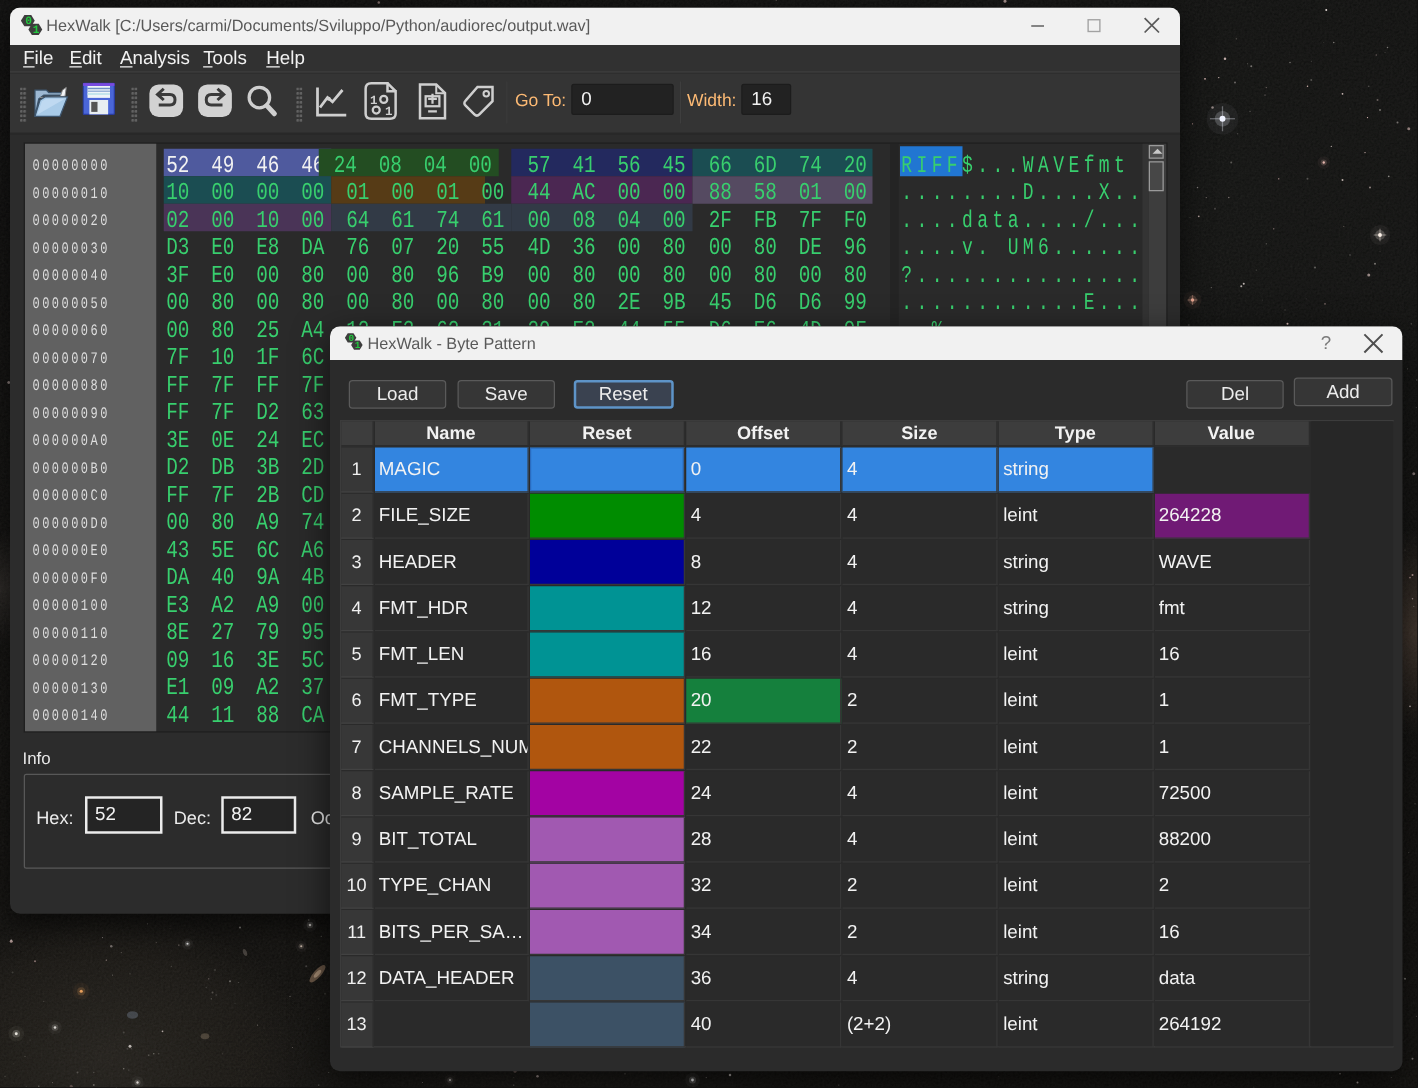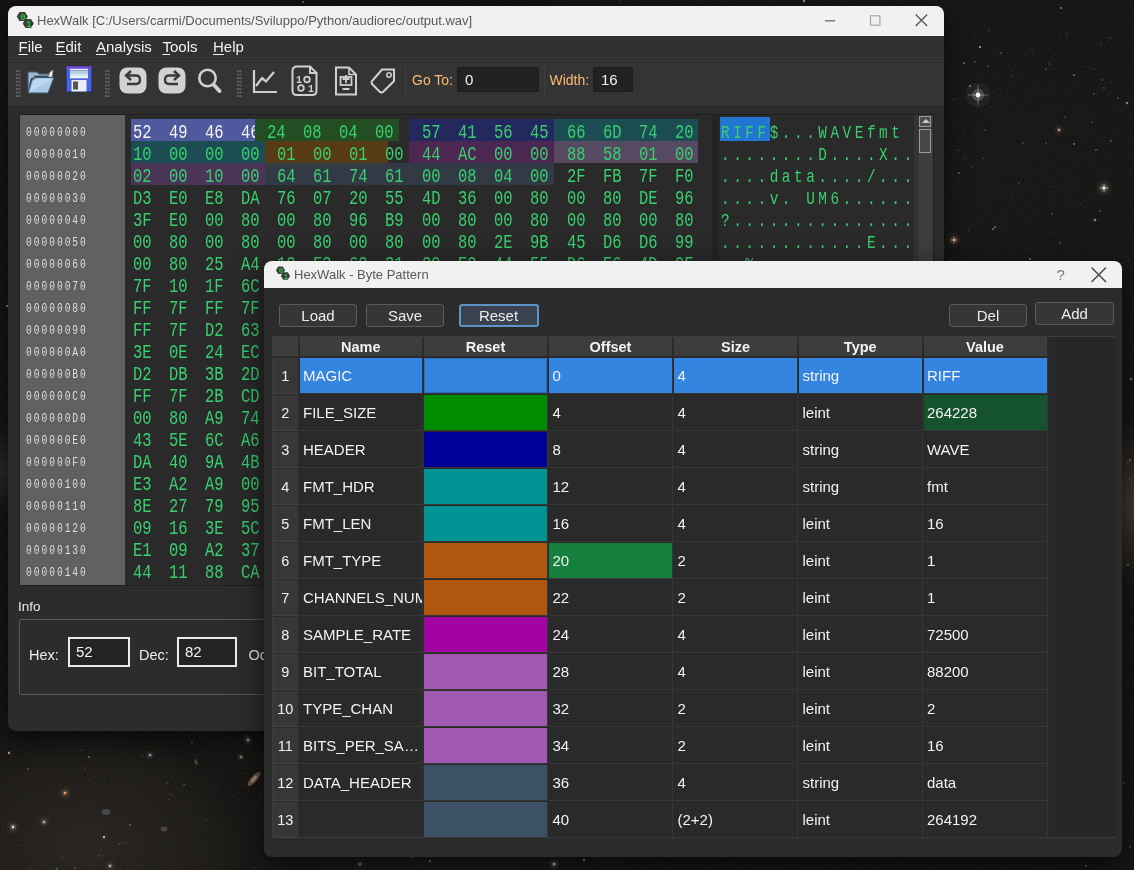--- a/index.html
+++ b/index.html
@@ -495,28 +495,27 @@
 <div class="th" style="left:276px;width:124px">Offset</div>
 <div class="th" style="left:401px;width:124px">Size</div>
 <div class="th" style="left:526px;width:123.5px">Type</div>
 <div class="th" style="left:650.5px;width:124px">Value</div>
 <div class="vh" style="top:20.5px">1</div>
 <div class="td" style="left:26.5px;top:20.5px;width:123.5px;background:#3385e0">MAGIC</div>
 <div class="td" style="left:151px;top:20.5px;width:124px;background:#3385e0;box-shadow:inset 0 0 0 1px #2a6cc0;"></div>
 <div class="td" style="left:276px;top:20.5px;width:124px;background:#3385e0">0</div>
 <div class="td" style="left:401px;top:20.5px;width:124px;background:#3385e0">4</div>
 <div class="td" style="left:526px;top:20.5px;width:123.5px;background:#3385e0">string</div>
-<div class="td" style="left:650.5px;top:20.5px;width:124px;background:#3385e0">RIFF</div>
 <div class="vh" style="top:57.5px">2</div>
 <div class="td" style="left:26.5px;top:57.5px;width:123.5px;background:#2a2a2a">FILE_SIZE</div>
 <div class="td" style="left:151px;top:57.5px;width:124px;background:#008c00;"></div>
 <div class="td" style="left:276px;top:57.5px;width:124px;background:#2a2a2a">4</div>
 <div class="td" style="left:401px;top:57.5px;width:124px;background:#2a2a2a">4</div>
 <div class="td" style="left:526px;top:57.5px;width:123.5px;background:#2a2a2a">leint</div>
-<div class="td" style="left:650.5px;top:57.5px;width:124px;background:#14532d">264228</div>
+<div class="td" style="left:650.5px;top:57.5px;width:124px;background:#701a75">264228</div>
 <div class="vh" style="top:94.5px">3</div>
 <div class="td" style="left:26.5px;top:94.5px;width:123.5px;background:#2a2a2a">HEADER</div>
 <div class="td" style="left:151px;top:94.5px;width:124px;background:#000099;"></div>
 <div class="td" style="left:276px;top:94.5px;width:124px;background:#2a2a2a">8</div>
 <div class="td" style="left:401px;top:94.5px;width:124px;background:#2a2a2a">4</div>
 <div class="td" style="left:526px;top:94.5px;width:123.5px;background:#2a2a2a">string</div>
 <div class="td" style="left:650.5px;top:94.5px;width:124px;background:#2a2a2a">WAVE</div>
 <div class="vh" style="top:131.5px">4</div>
 <div class="td" style="left:26.5px;top:131.5px;width:123.5px;background:#2a2a2a">FMT_HDR</div>
 <div class="td" style="left:151px;top:131.5px;width:124px;background:#009394;"></div>

